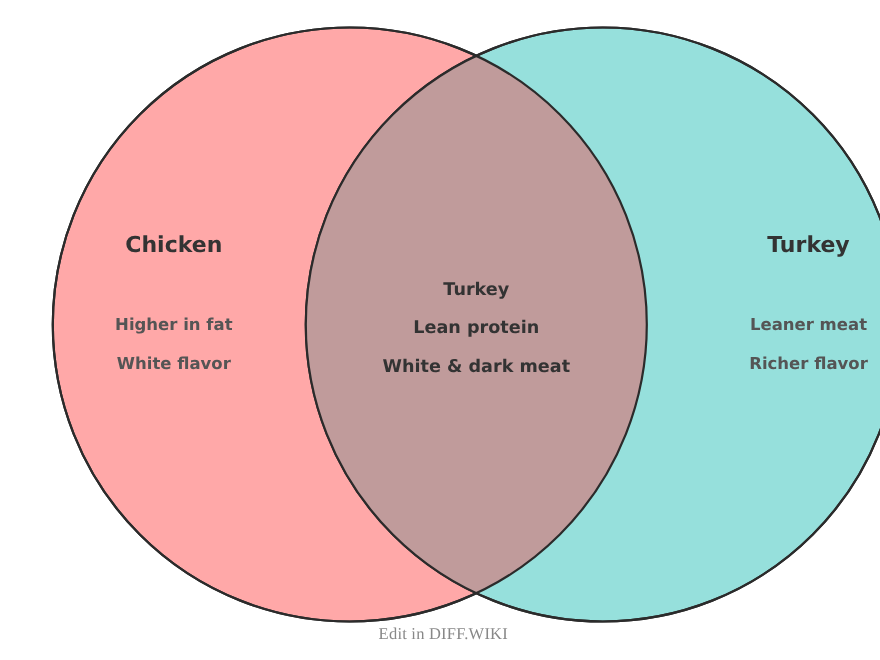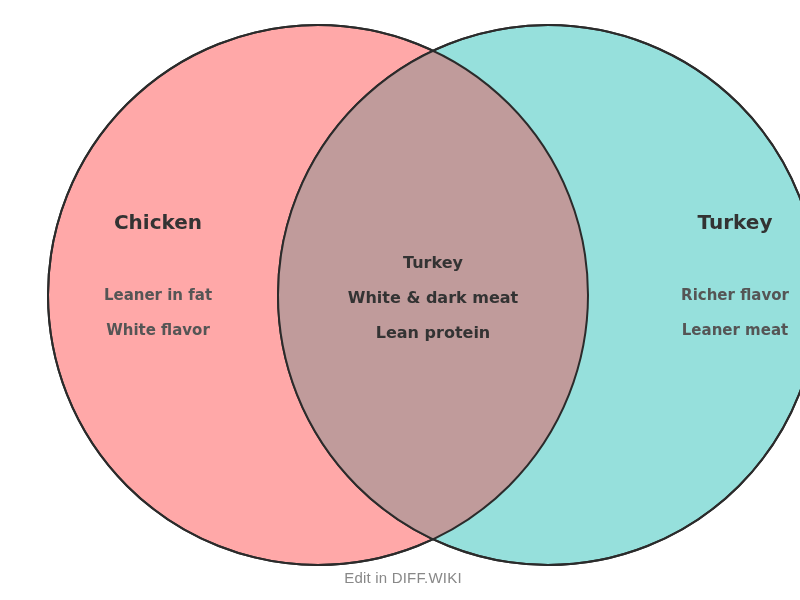--- a/index.html
+++ b/index.html
@@ -79,21 +79,21 @@
   #group-center {
     left: 400px;
     top: 245px;
   }
   #footer-credit {
     position: absolute;
     left: 0;
     top: 569px;
     width: 740px;
     text-align: center;
-    font-family: Liberation Sans, sans-serif;
+    font-family: Liberation Serif, serif;
     font-size: 15px;
     color: #888888;
     letter-spacing: 0.2px;
   }
 </style>
 </head>
 <body>
 
 <div id="venn-stage">
 
@@ -110,35 +110,35 @@
     </g>
     <circle cx="285" cy="295" r="270" fill="none" stroke="#2b2b2b" stroke-width="2"></circle>
     <circle cx="515" cy="295" r="270" fill="none" stroke="#2b2b2b" stroke-width="2"></circle>
   </svg>
 
   <div class="txt-layer">
 
     <div class="label-group" id="group-left">
       <div class="set-title">Chicken</div>
       <div class="items">
-        <div class="item-line">Leaner in fat</div>
+        <div class="item-line">Higher in fat</div>
         <div class="item-line">White flavor</div>
       </div>
     </div>
 
     <div class="label-group" id="group-center">
       <div class="center-line">Turkey</div>
+      <div class="center-line">Lean protein</div>
       <div class="center-line">White &amp; dark meat</div>
-      <div class="center-line">Lean protein</div>
     </div>
 
     <div class="label-group" id="group-right">
       <div class="set-title">Turkey</div>
       <div class="items">
+        <div class="item-line">Leaner meat</div>
         <div class="item-line">Richer flavor</div>
-        <div class="item-line">Leaner meat</div>
       </div>
     </div>
 
     <div id="footer-credit">Edit in DIFF.WIKI</div>
 
   </div>
 </div>
 
 </body></html>

